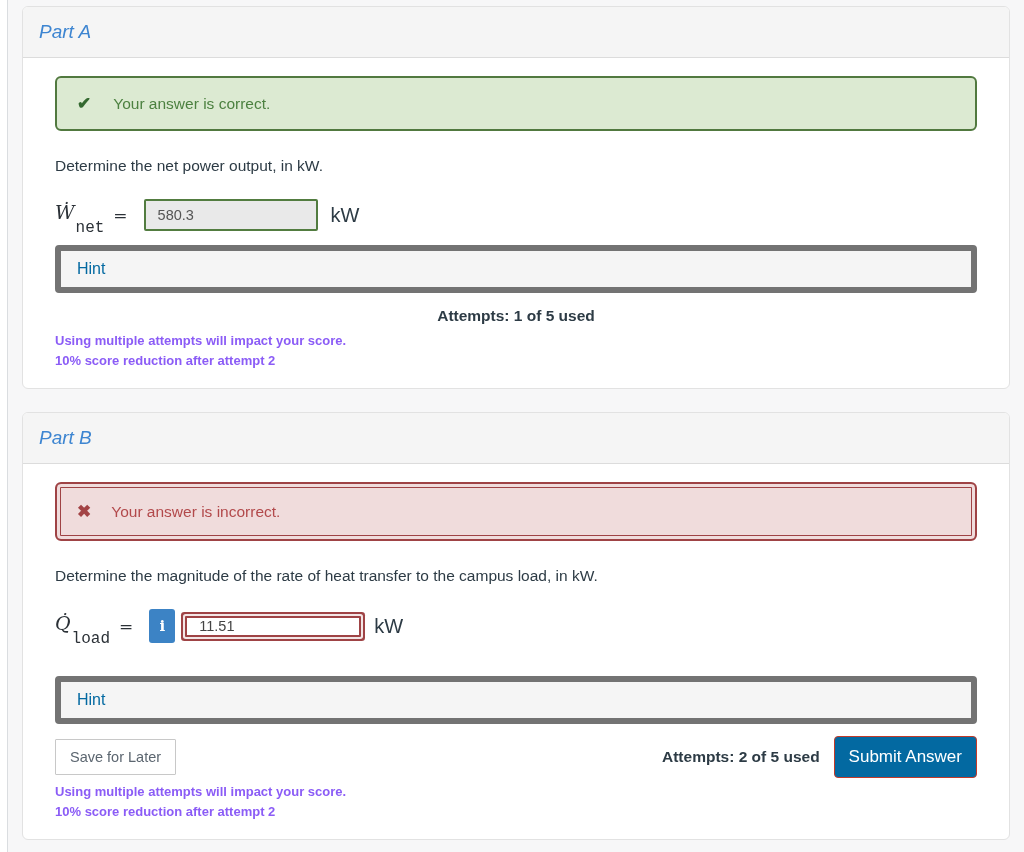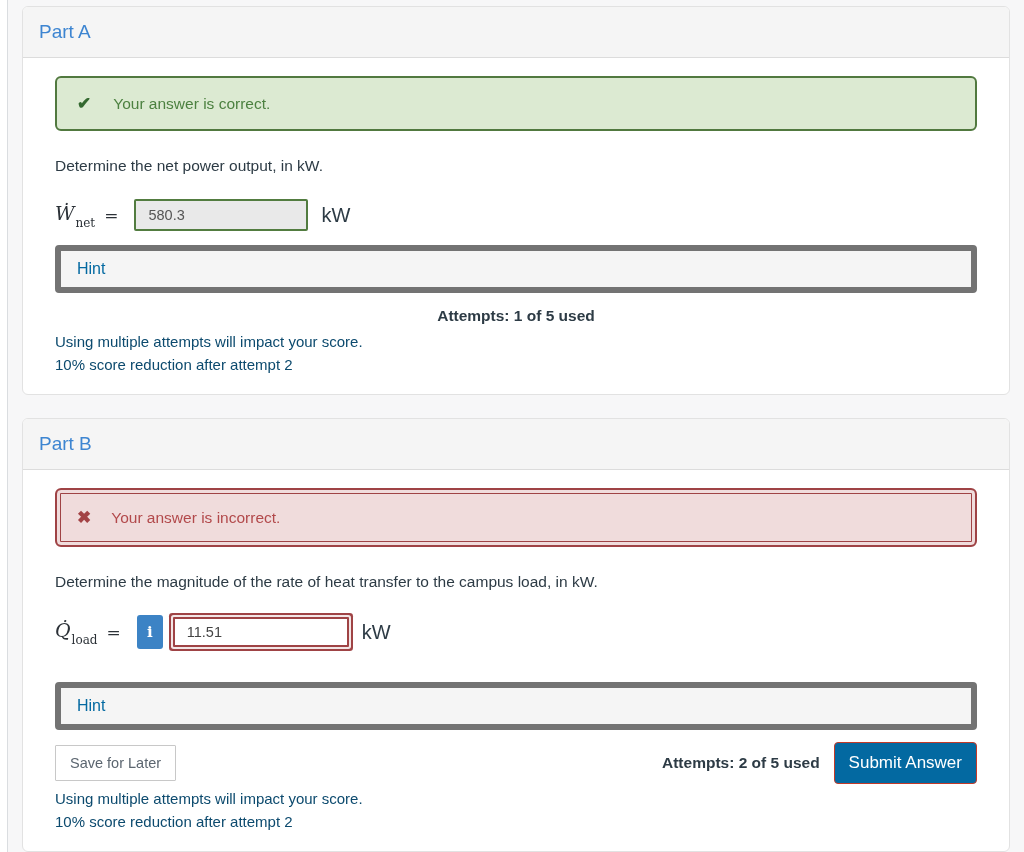--- a/index.html
+++ b/index.html
@@ -21,20 +21,21 @@
     background: #ffffff;
     border: 1px solid #e2e2e2;
     border-radius: 6px;
     overflow: hidden;
   }
   .card + .card { margin-top: 23px; }
   .card-header {
     background: #f5f5f5;
     border-bottom: 1px solid #dcdcdc;
     padding: 14px 16px;
+    font-style: italic;
   }
   .part-title {
     color: #3d85d1;
     font-size: 19px;
     font-weight: 400;
   }
   .card-body { padding: 18px 32px; }
 
   
   .banner {
@@ -77,24 +78,25 @@
     align-items: center;
   }
   .mathvar {
     font-family: "DejaVu Serif", serif;
     font-style: italic;
     font-size: 19px;
     color: #2b3137;
   }
   .mathvar sub {
     font-style: normal;
-    font-size: 12px;
+    font-size: 16px;
     position: relative;
-    top: 2px;
+    top: 8px;
     left: 1px;
+    font-family: Liberation Mono, monospace;
   }
   .equals {
     font-family: "DejaVu Serif", serif;
     font-size: 17px;
     color: #2b3137;
     margin: 0 16px 0 10px;
   }
   .answer-input {
     font-family: "Liberation Sans", sans-serif;
     font-size: 14.5px;
@@ -117,21 +119,21 @@
     border-radius: 3px;
     color: #ffffff;
     font-family: "DejaVu Serif", serif;
     font-weight: bold;
     font-size: 15px;
     margin-right: 6px;
     cursor: pointer;
   }
   .answer-input.incorrect {
     width: 176px;
-    height: 30px;
+    height: 21px;
     background: #ffffff;
     border: 2px solid #9f4345;
     border-radius: 1px;
     box-shadow: 0 0 0 2px #f3e6e6, 0 0 0 4px #9f4345;
     color: #444444;
     margin-left: 4px;
   }
   .unit {
     font-size: 20px;
     color: #2d3b45;
@@ -153,23 +155,24 @@
   .attempts {
     margin-top: 14px;
     text-align: center;
     font-weight: bold;
     font-size: 15.5px;
     color: #2d3b45;
   }
 
   .warning {
     margin-top: 6px;
-    font-size: 15px;
+    font-size: 13px;
     line-height: 1.5;
-    color: #0c4a6e;
+    color: #8b5cf6;
+    font-weight: bold;
   }
   .warning-b { margin-top: 4px; }
 
   .action-row {
     margin-top: 12px;
     display: flex;
     justify-content: space-between;
     align-items: center;
   }
   .save-btn {

